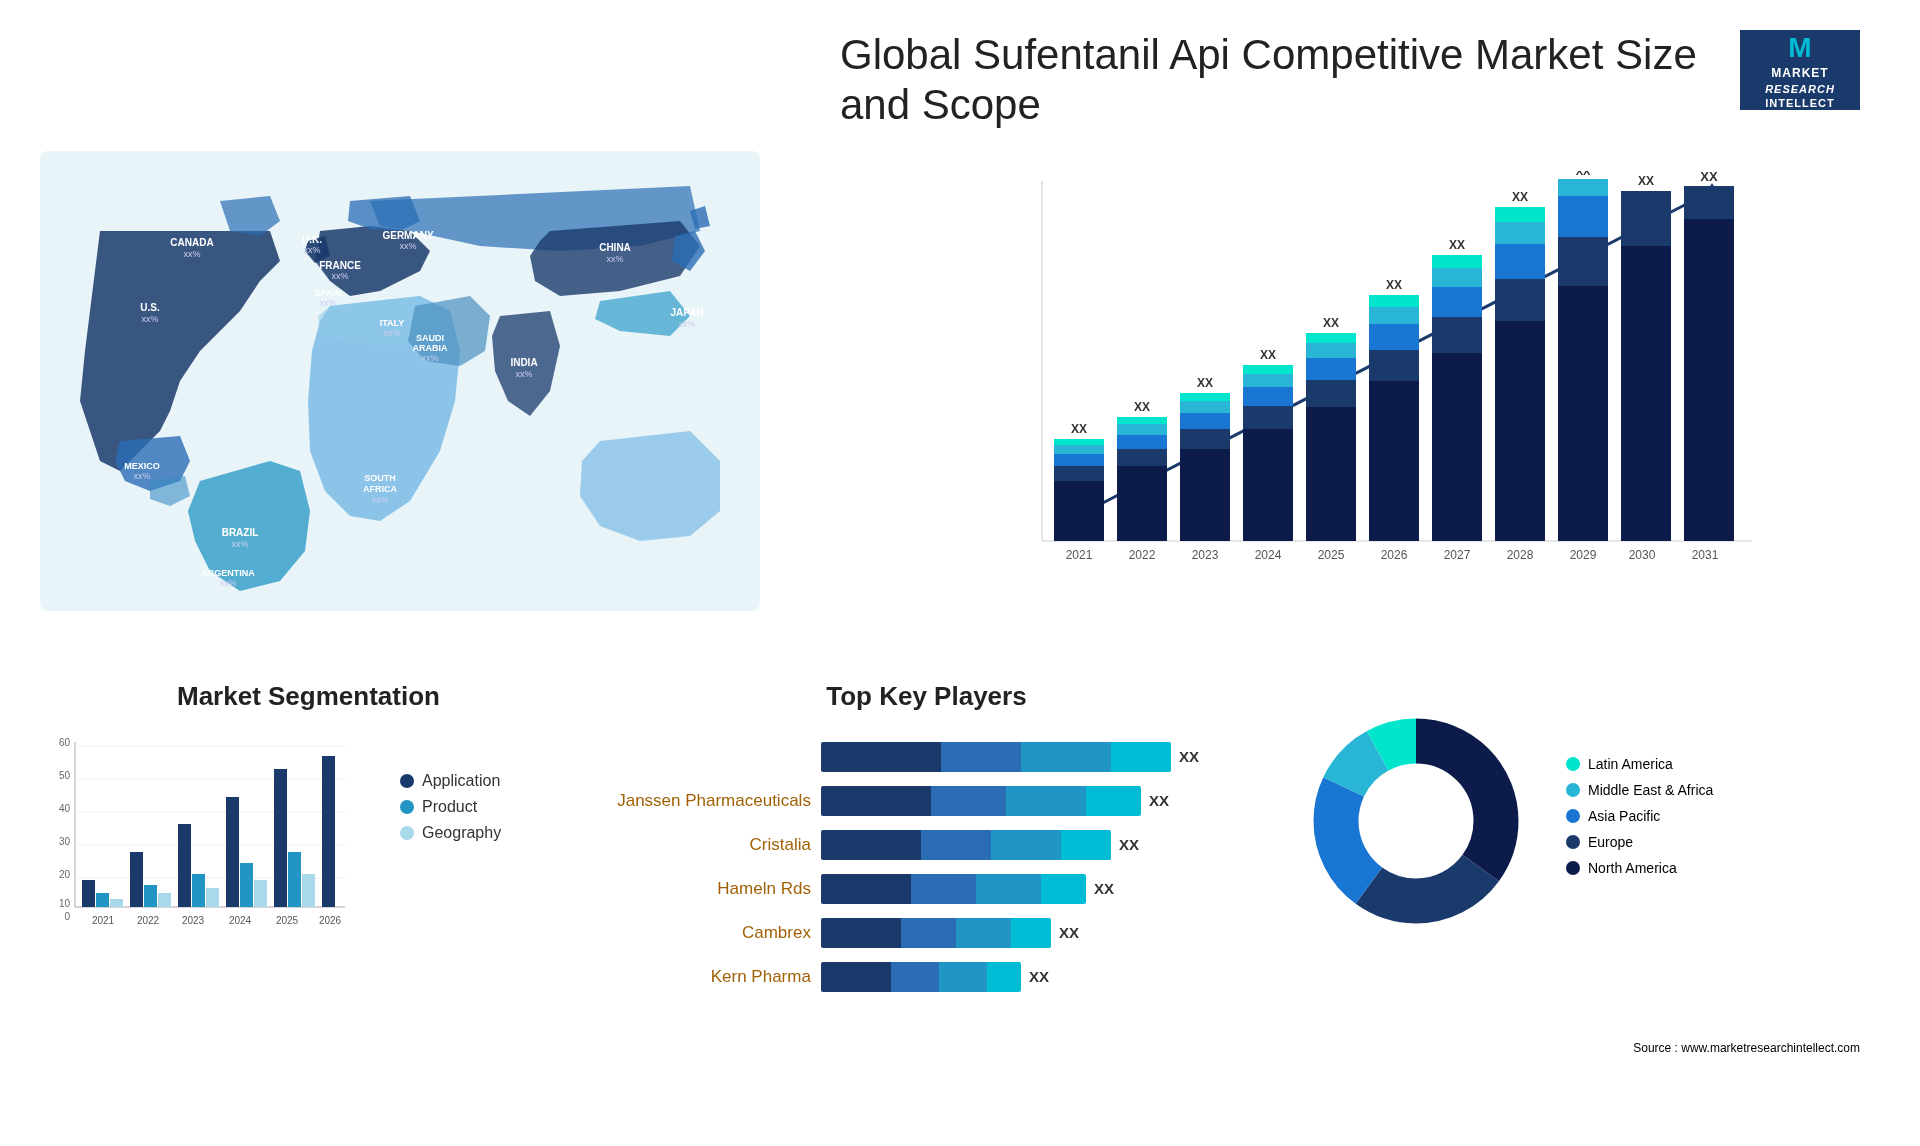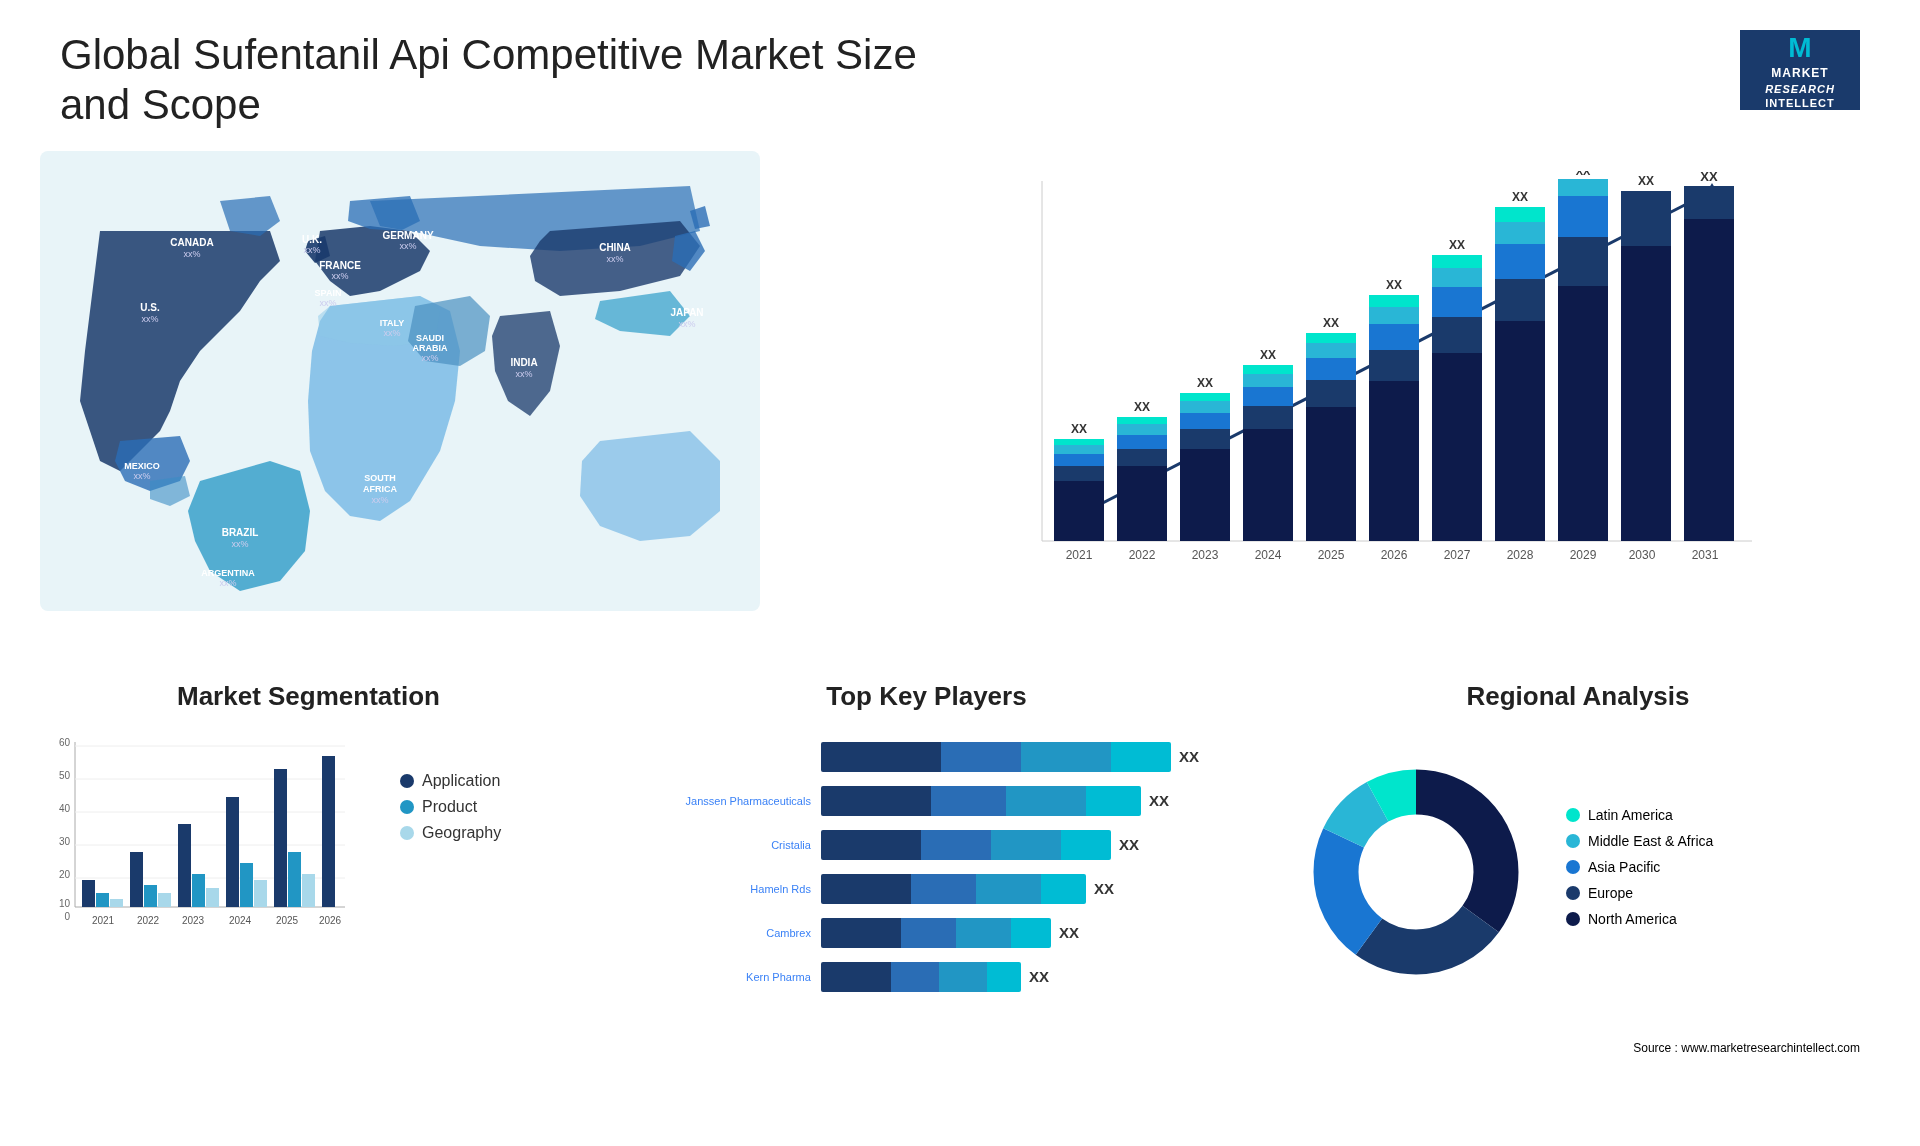--- a/index.html
+++ b/index.html
@@ -6,21 +6,21 @@
     body {
       font-family: 'Arial', sans-serif;
       background: #fff;
       width: 1920px;
       min-height: 1146px;
       overflow-x: hidden;
     }
 
     .header {
       display: flex;
-      justify-content: space-between;
+      justify-content: flex-end;
       align-items: flex-start;
       padding: 30px 60px 20px 60px;
     }
 
     .main-title {
       font-size: 42px;
       font-weight: 300;
       color: #222;
       max-width: 900px;
       line-height: 1.2;
@@ -134,22 +134,22 @@
 
     .player-row {
       display: flex;
       align-items: center;
       margin-bottom: 14px;
       gap: 10px;
     }
 
     .player-name {
       width: 200px;
-      font-size: 11px;
-      color: #3b82f6;
+      font-size: 17px;
+      color: #a16207;
       text-align: right;
     }
 
     .player-bar-container {
       flex: 1;
       display: flex;
       align-items: center;
       gap: 8px;
     }
 
@@ -571,21 +571,20 @@
             <div class="bar-seg player-bar-seg3" style="width:48px;"></div>
             <div class="bar-seg player-bar-seg4" style="width:34px;"></div>
           </div>
           <span class="player-xx">XX</span>
         </div>
       </div>
     </div>
   </div>
 
   <div class="regional-section">
-    <div class="section-title">Regional Analysis</div>
 
     <div class="donut-container">
 
       <svg width="260" height="260" viewBox="0 0 260 260">
 
         <circle cx="130" cy="130" r="80" fill="none" stroke="#0d1b4b" stroke-width="45" stroke-dasharray="175.7 502.65" stroke-dashoffset="0" transform="rotate(-90 130 130)"></circle>
         <circle cx="130" cy="130" r="80" fill="none" stroke="#1a3a6b" stroke-width="45" stroke-dasharray="125.5 502.65" stroke-dashoffset="-175.7" transform="rotate(-90 130 130)"></circle>
         <circle cx="130" cy="130" r="80" fill="none" stroke="#1976d2" stroke-width="45" stroke-dasharray="110.4 502.65" stroke-dashoffset="-301.2" transform="rotate(-90 130 130)"></circle>
         <circle cx="130" cy="130" r="80" fill="none" stroke="#29b6d6" stroke-width="45" stroke-dasharray="50.2 502.65" stroke-dashoffset="-411.6" transform="rotate(-90 130 130)"></circle>
         <circle cx="130" cy="130" r="80" fill="none" stroke="#00e5cc" stroke-width="45" stroke-dasharray="40.2 502.65" stroke-dashoffset="-461.8" transform="rotate(-90 130 130)"></circle>

